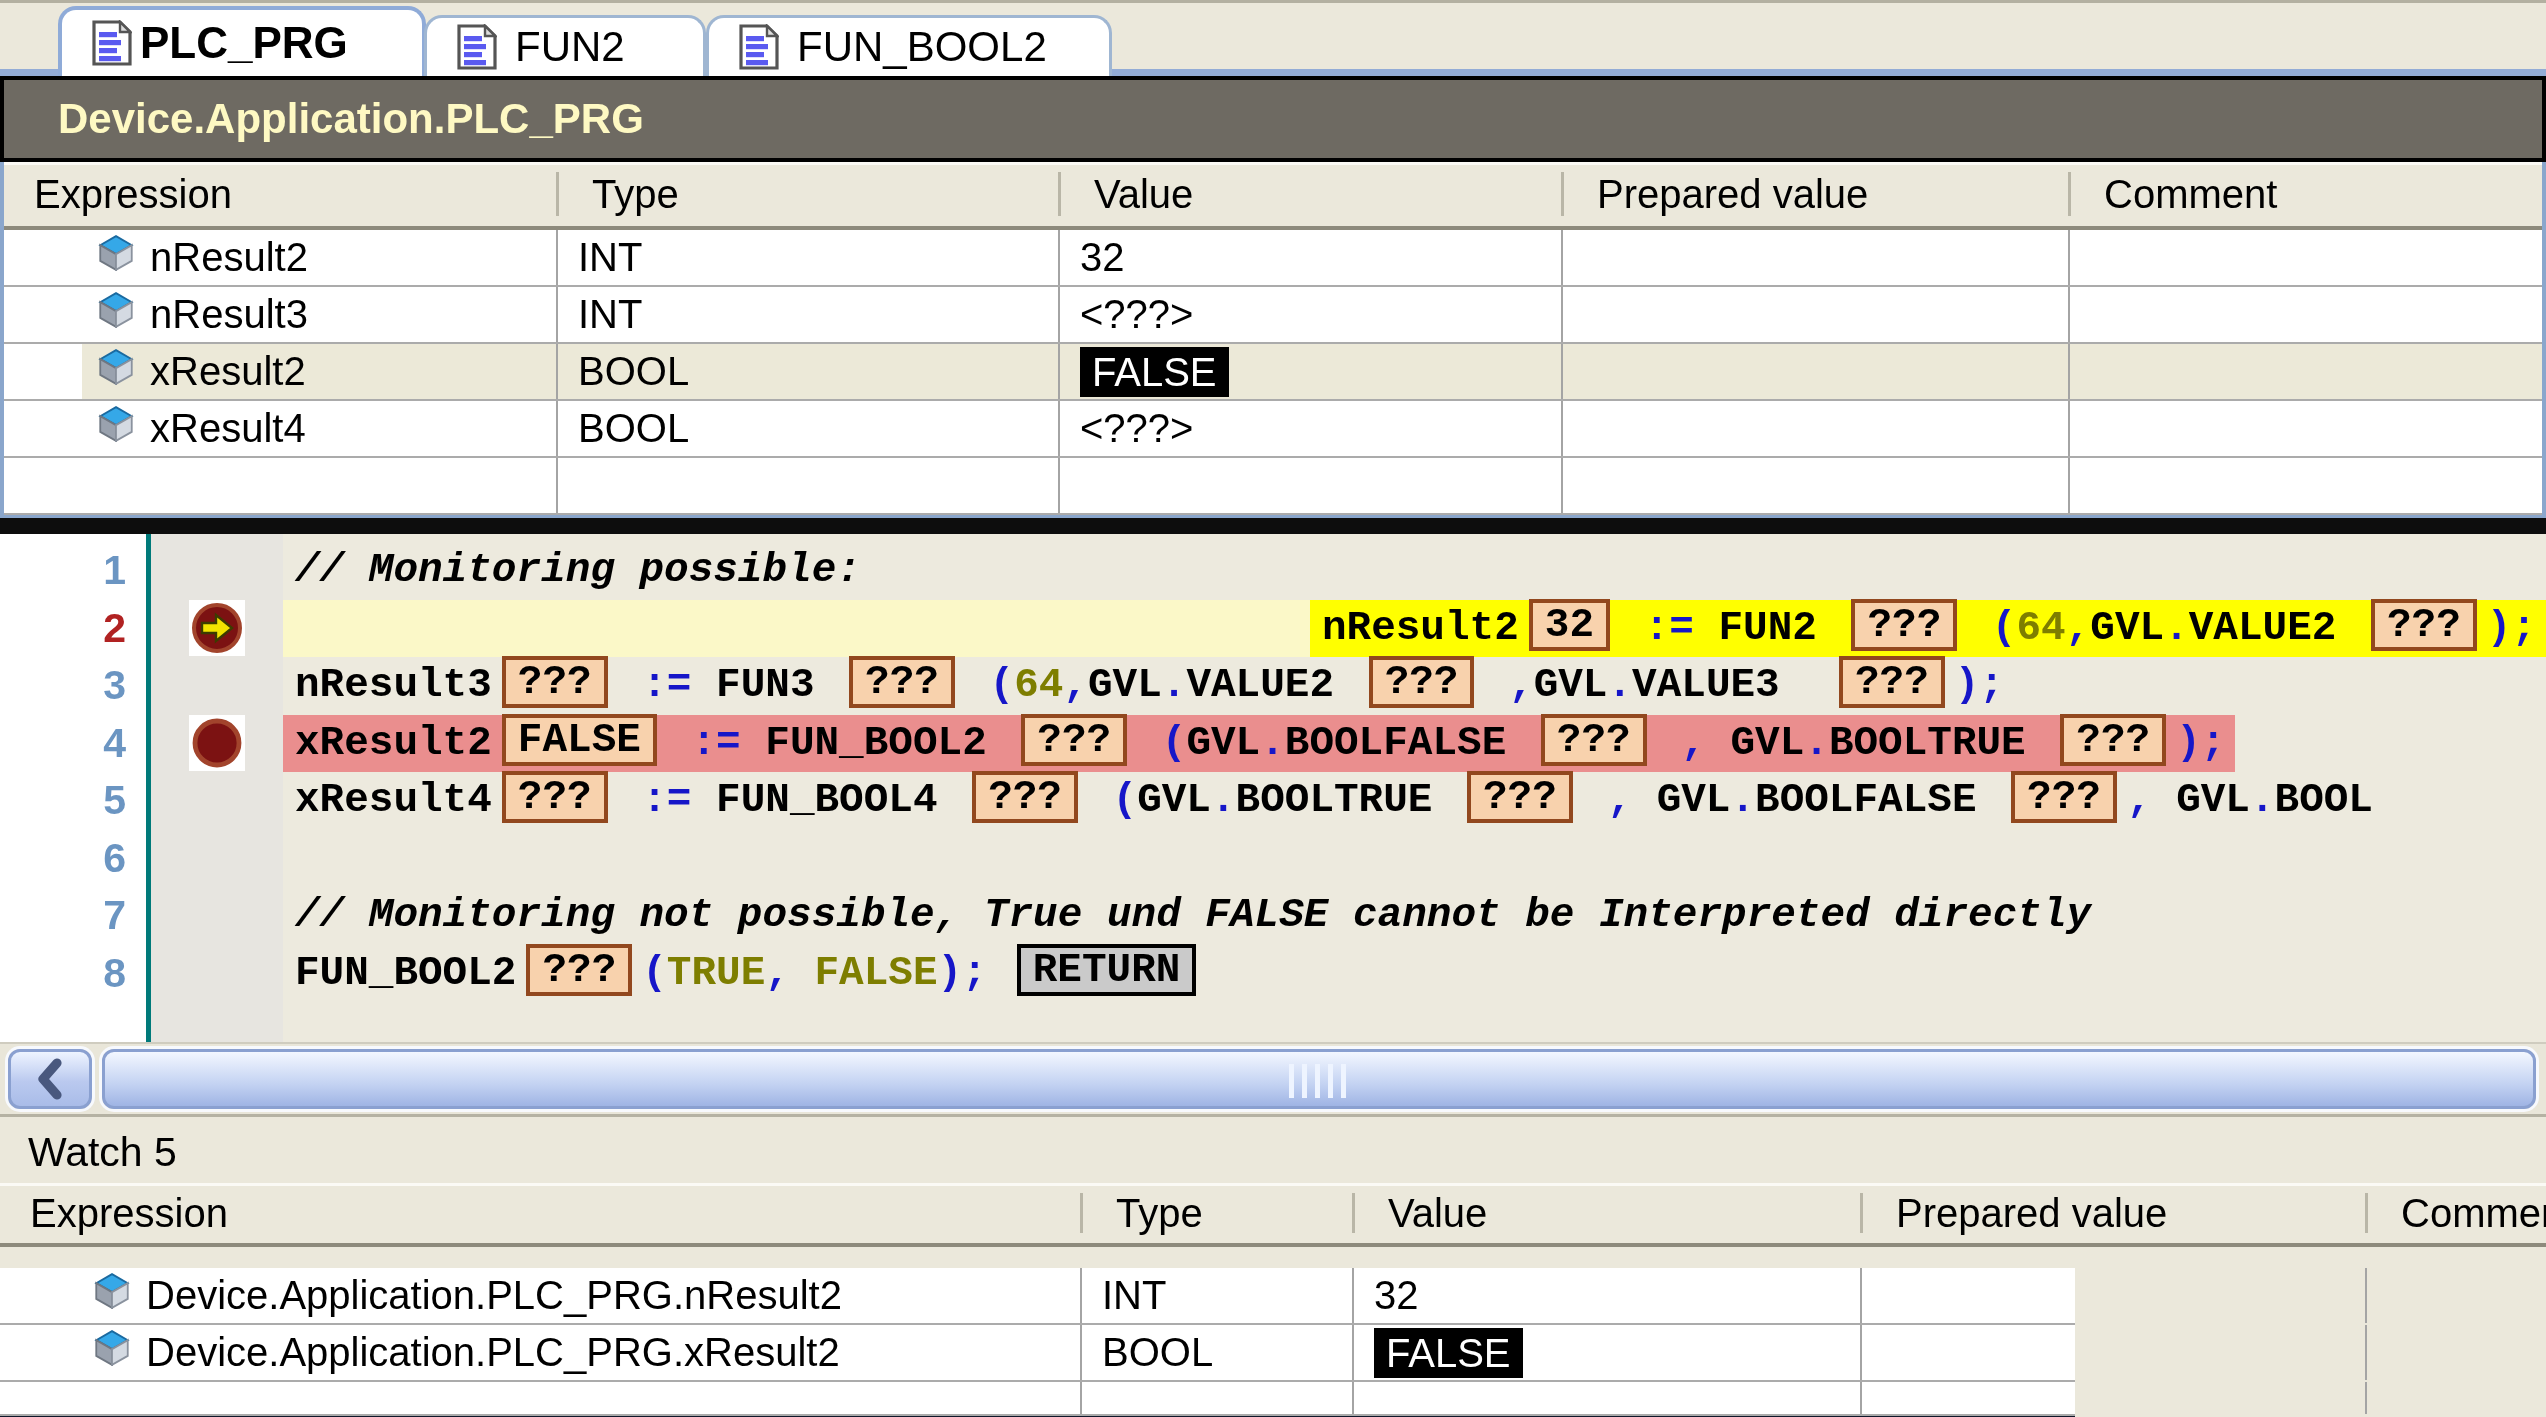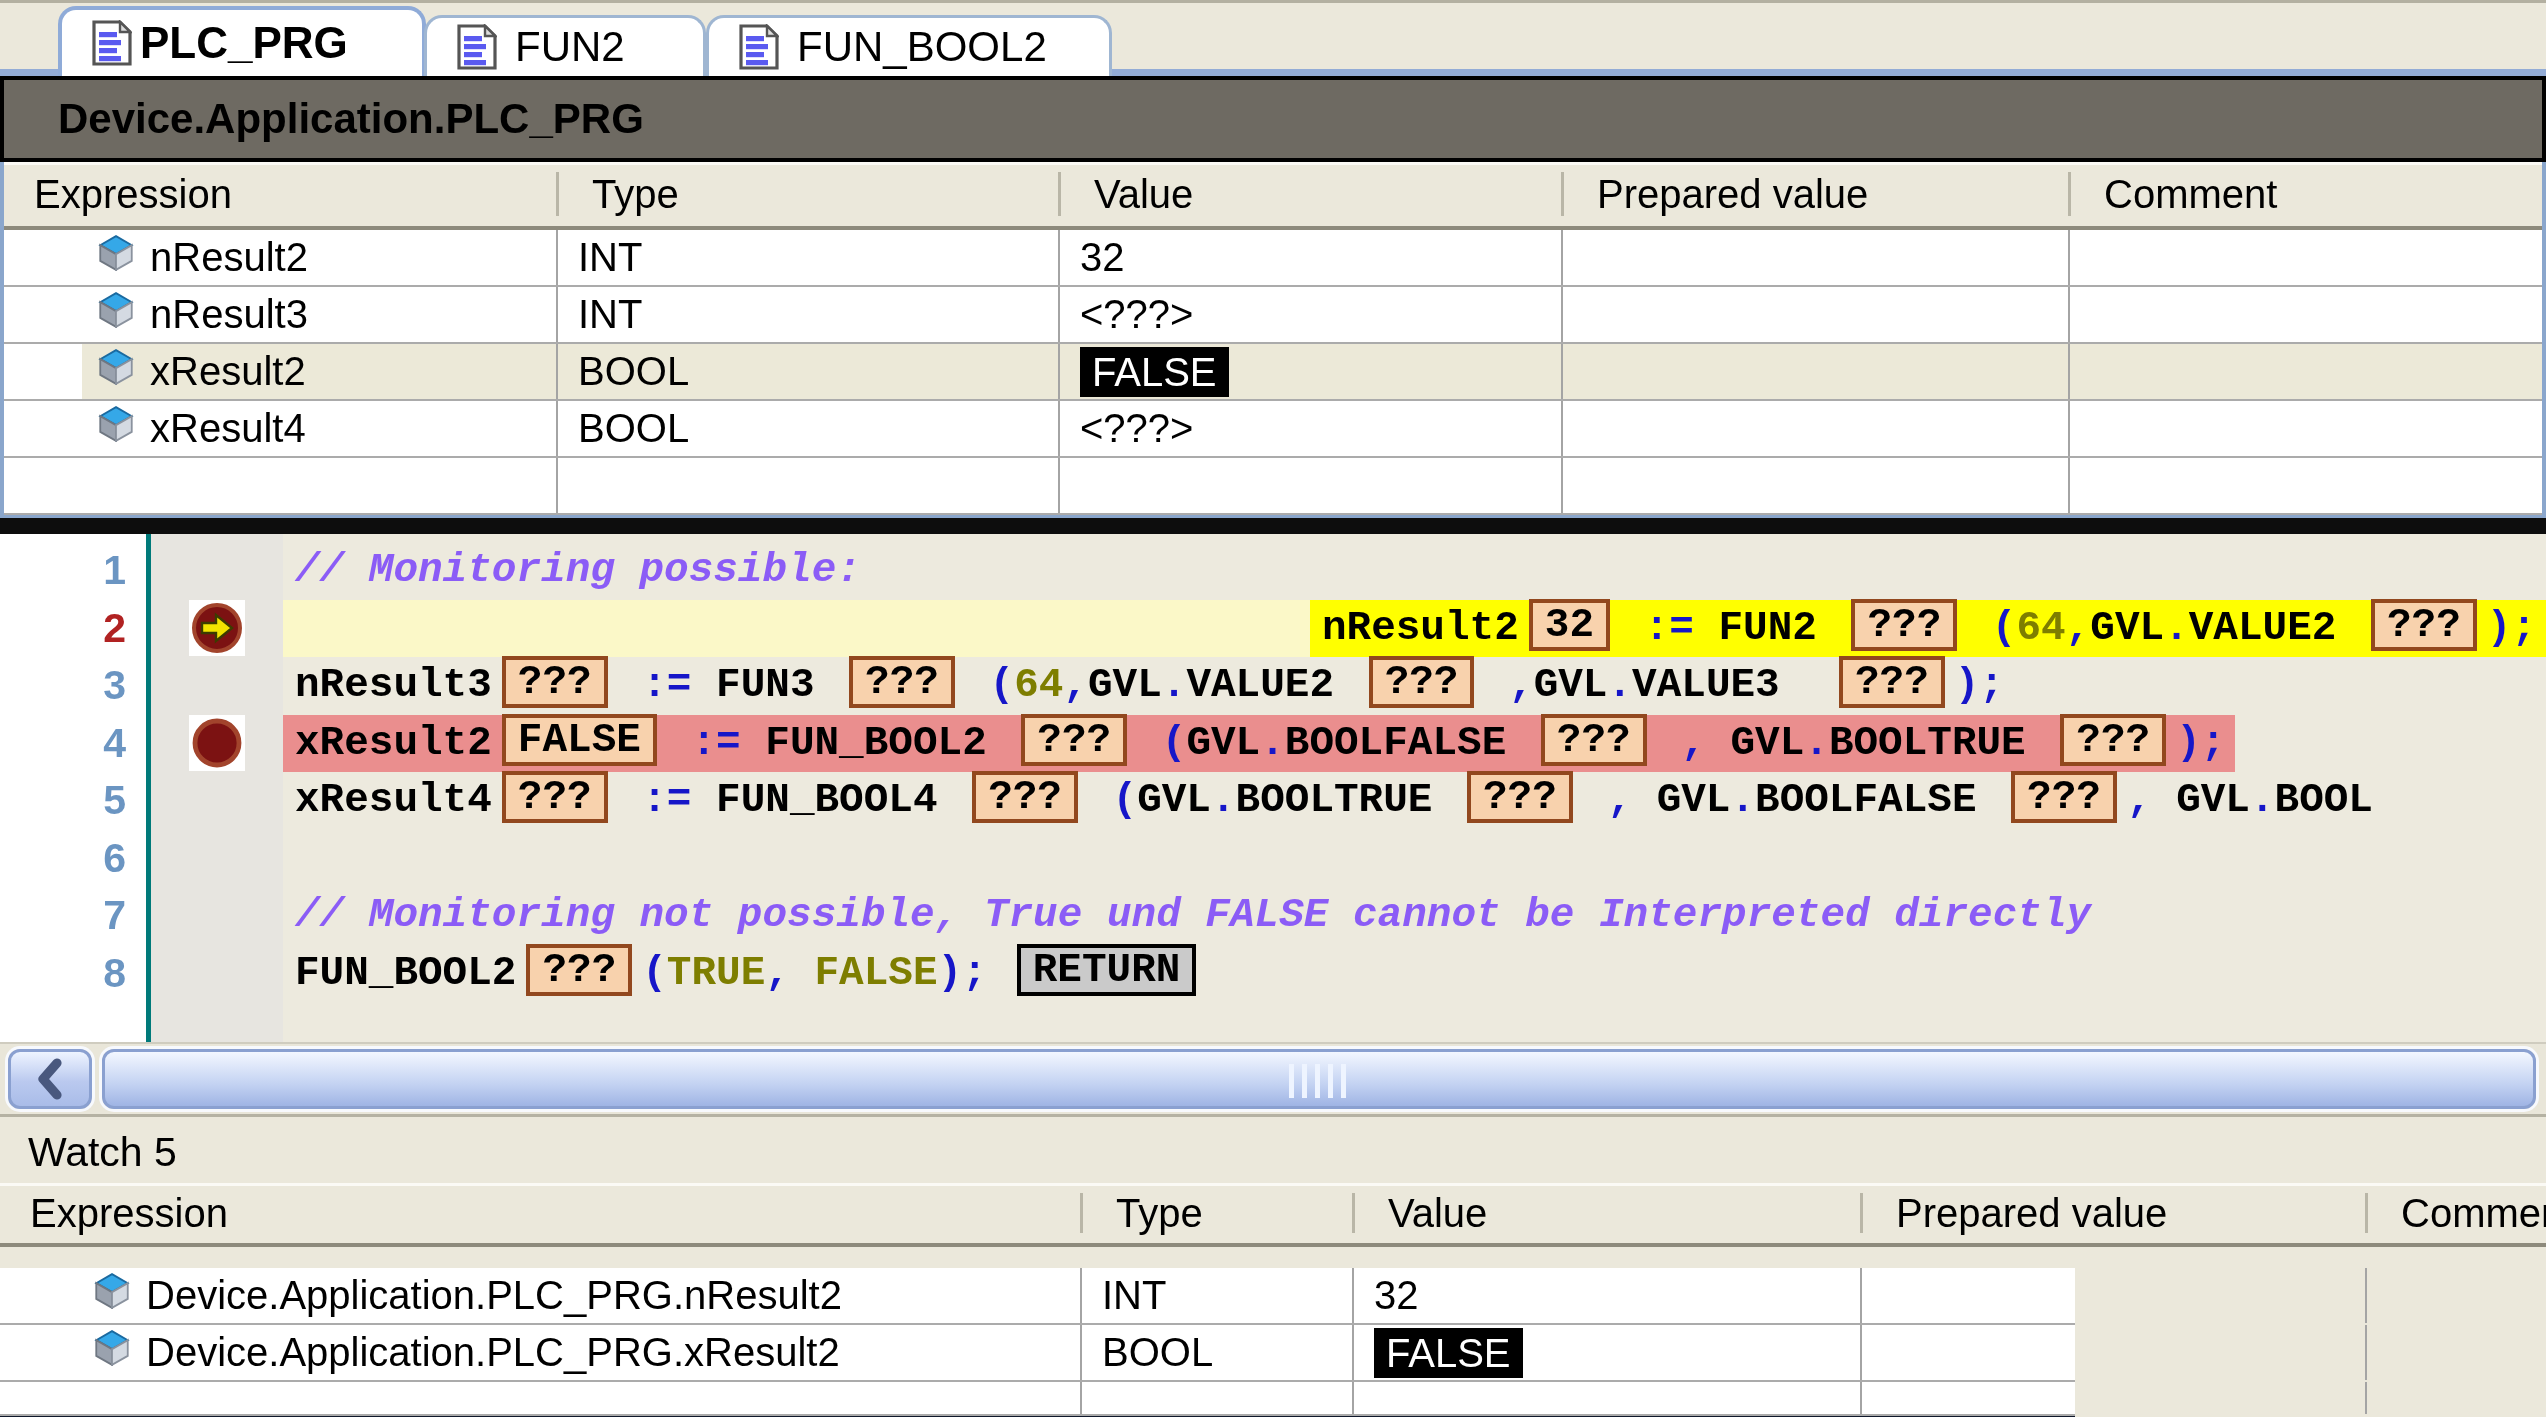--- a/index.html
+++ b/index.html
@@ -14,21 +14,21 @@
        border:3px solid #9fb6d2;border-bottom:none;border-radius:18px 18px 0 0;padding:0 30px;z-index:2;}
   .tab.active{height:66px;font-weight:bold;font-size:44px;border-color:#8fabd8;border-width:4px;}
   .tab.inactive{height:58px;font-size:42px;}
   .tab-0{left:58px;width:300px;gap:8px;}
   .tab-1{left:424px;width:216px;}
   .tab-2{left:706px;width:340px;}
   .doc-icon{width:40px;height:46px;flex:0 0 auto;}
 
   
   .titlebar{position:absolute;top:76px;left:0;width:2546px;height:86px;background:#6e6a62;
-            border:4px solid #000;box-sizing:border-box;color:#000000;font-size:42px;font-weight:bold;
+            border:4px solid #000;box-sizing:border-box;color:#fef9c3;font-size:42px;font-weight:bold;
             display:flex;align-items:center;padding-left:54px;}
 
   
   .grid-header{display:grid;height:64px;background:#ebe8db;border-bottom:4px solid #8d8a7c;
                box-shadow:inset 0 3px 0 #fbfaf5;font-size:40px;align-items:center;}
   .grid-header>div{position:relative;height:100%;display:flex;align-items:center;padding-left:36px;box-sizing:border-box;}
   .grid-header>div:first-child{padding-left:30px;}
   .grid-header>div+div::before{content:"";position:absolute;left:0;top:10px;bottom:10px;width:3px;background:#b9b6a7;}
 
   .t-row{display:grid;height:57px;box-sizing:border-box;border-bottom:2px solid #ababab;
@@ -60,21 +60,21 @@
   .code{position:absolute;left:283px;top:0;right:0;height:100%;padding-top:8px;box-sizing:border-box;
         font-family:"Liberation Mono",monospace;font-weight:bold;font-size:41px;}
   .code-line{height:57.5px;line-height:57.5px;white-space:pre;}
   .hl-yellow{background:#fbf8c8;text-align:right;}
   .stmt{display:inline-block;height:100%;padding:0 10px 0 12px;}
   .stmt-yellow{background:#ffff00;}
   .stmt-red{background:#ea8e8e;}
   .tok-id{color:#000;}
   .tok-op{color:#1616c8;}
   .tok-num,.tok-lit{color:#7e7e00;}
-  .tok-comment{color:#8b5cf6;font-style:italic;}
+  .tok-comment{color:#000000;font-style:italic;}
   .mon-box{display:inline-block;background:#f8d2ad;border:4px solid #92481e;padding:0 12px;margin:0 10px;
            line-height:44px;vertical-align:middle;position:relative;top:-3px;color:#000;}
   .ret-box{display:inline-block;background:#cacaca;border:4px solid #000;padding:0 12px;margin-left:30px;
            line-height:44px;vertical-align:middle;position:relative;top:-3px;color:#000;}
 
   
   .scroll{position:absolute;top:1042px;left:0;width:2546px;height:72px;background:#e9e6d9;
           border-top:2px solid #cfccbf;box-sizing:border-box;}
   .scroll-btn{position:absolute;left:8px;top:5px;width:84px;height:60px;border-radius:12px;border:3px solid #8aa0d0;
               background:linear-gradient(#eef4ff,#bac9ef 55%,#a9bce8);box-shadow:0 0 0 3px #f7f9fd;box-sizing:border-box;

